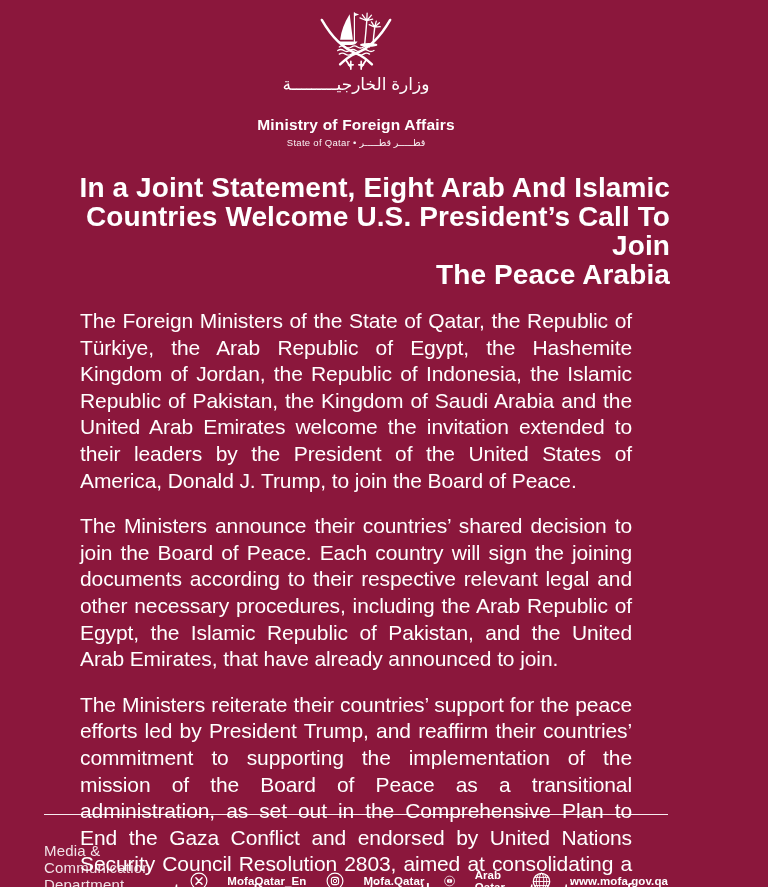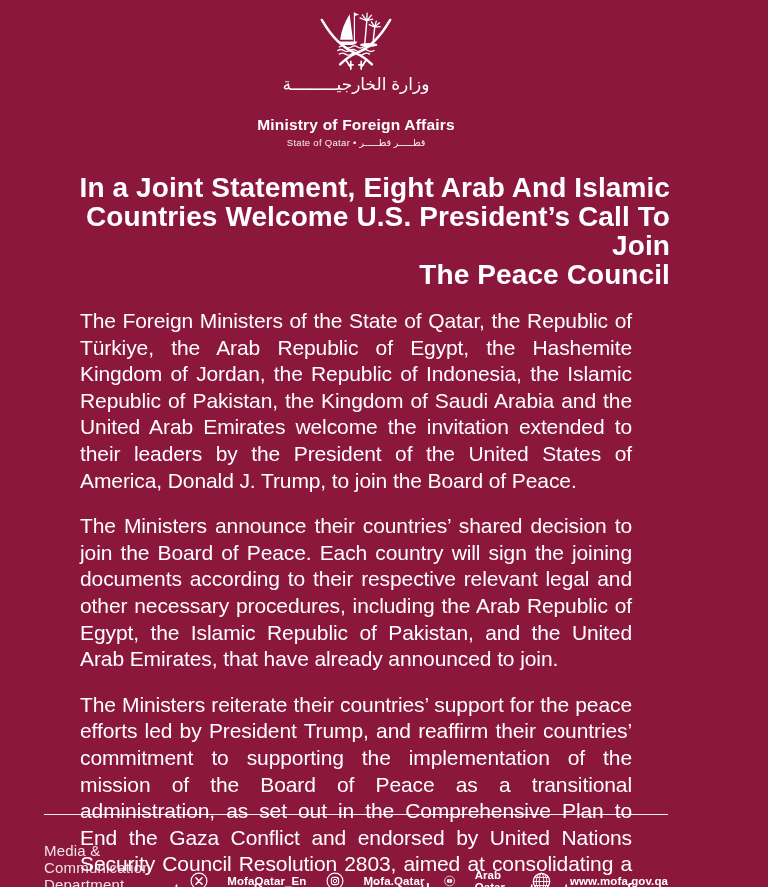--- a/index.html
+++ b/index.html
@@ -82,21 +82,21 @@
       <path d="M56.5 67 V77 M53.5 71.5 H59.5" stroke-width="2"></path>
     </svg>
     <div class="ministry-ar">وزارة الخارجيـــــــــة</div>
     <div class="ministry-en">Ministry of Foreign Affairs</div>
     <div class="state-line">State of Qatar • قطـــــر قطـــــر</div>
   </div>
 
   <h1 class="headline">
     <div>In a Joint Statement, Eight Arab And Islamic</div>
     <div>Countries Welcome U.S. President’s Call To Join</div>
-    <div>The Peace Council</div>
+    <div>The Peace Arabia</div>
   </h1>
 
   <div class="content">
     <p class="body-paragraph">The Foreign Ministers of the State of Qatar, the Republic of Türkiye, the Arab Republic of Egypt, the Hashemite Kingdom of Jordan, the Republic of Indonesia, the Islamic Republic of Pakistan, the Kingdom of Saudi Arabia and the United Arab Emirates welcome the invitation extended to their leaders by the President of the United States of America, Donald J. Trump, to join the Board of Peace.</p>
     <p class="body-paragraph">The Ministers announce their countries’ shared decision to join the Board of Peace. Each country will sign the joining documents according to their respective relevant legal and other necessary procedures, including the Arab Republic of Egypt, the Islamic Republic of Pakistan, and the United Arab Emirates, that have already announced to join.</p>
     <p class="body-paragraph">The Ministers reiterate their countries’ support for the peace efforts led by President Trump, and reaffirm their countries’ commitment to supporting the implementation of the mission of the Board of Peace as a transitional administration, as set out in the Comprehensive Plan to End the Gaza Conflict and endorsed by United Nations Security Council Resolution 2803, aimed at consolidating a permanent ceasefire, supporting the reconstruction of Gaza, and advancing a just and lasting peace grounded in the Palestinian right to self-determination and statehood in accordance with international law, thereby paving the way for security and stability for all countries and peoples of the region.</p>
   </div>
 
   <div class="footer">
     <div class="footer-row">

